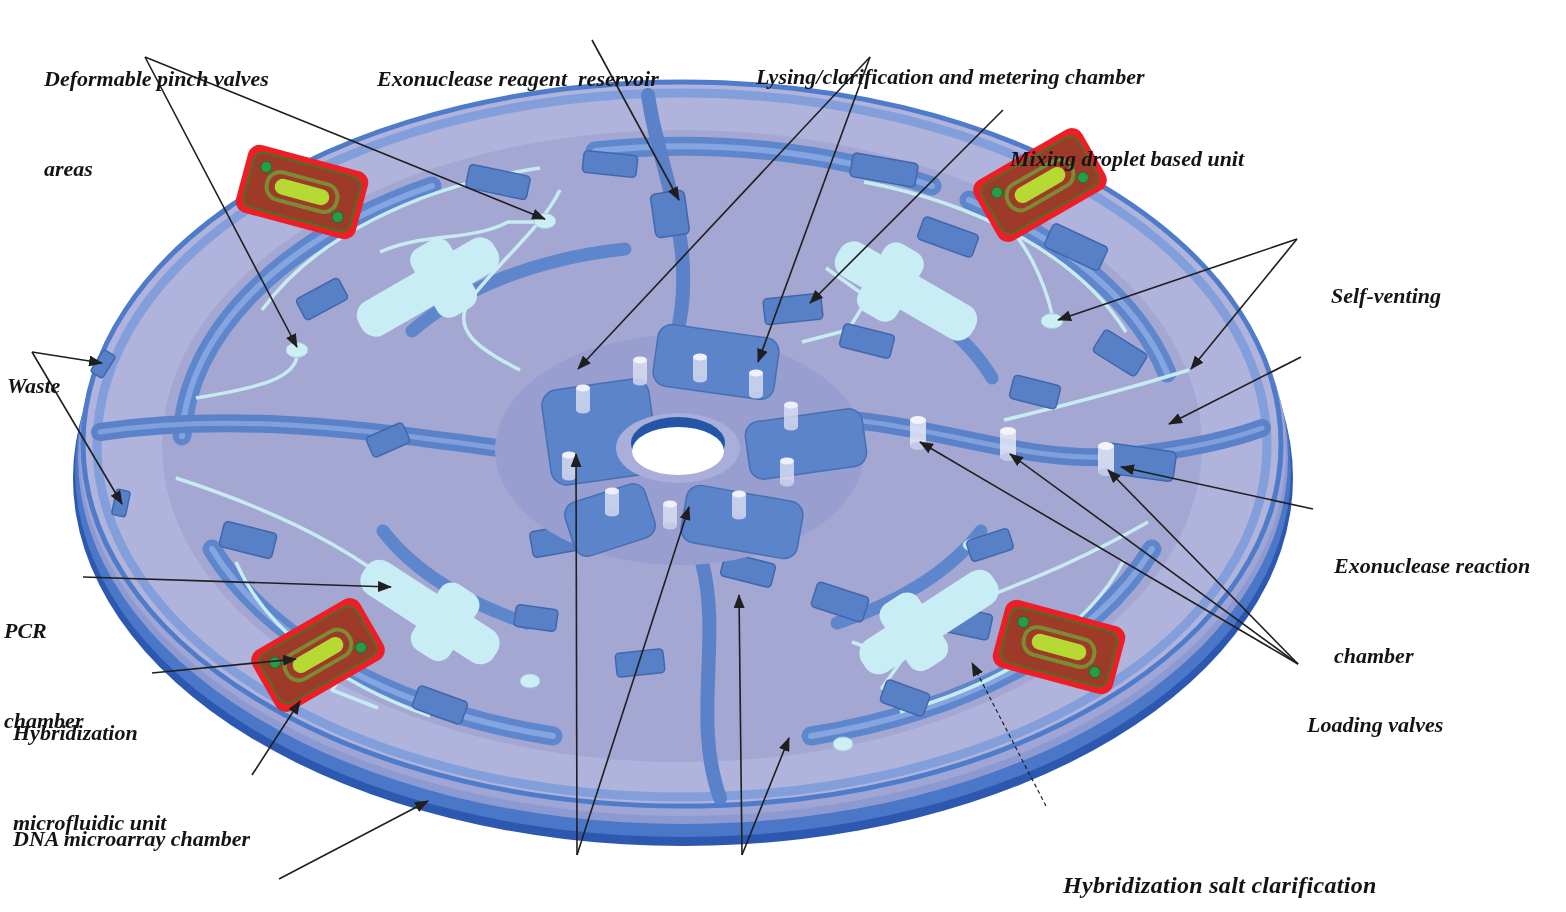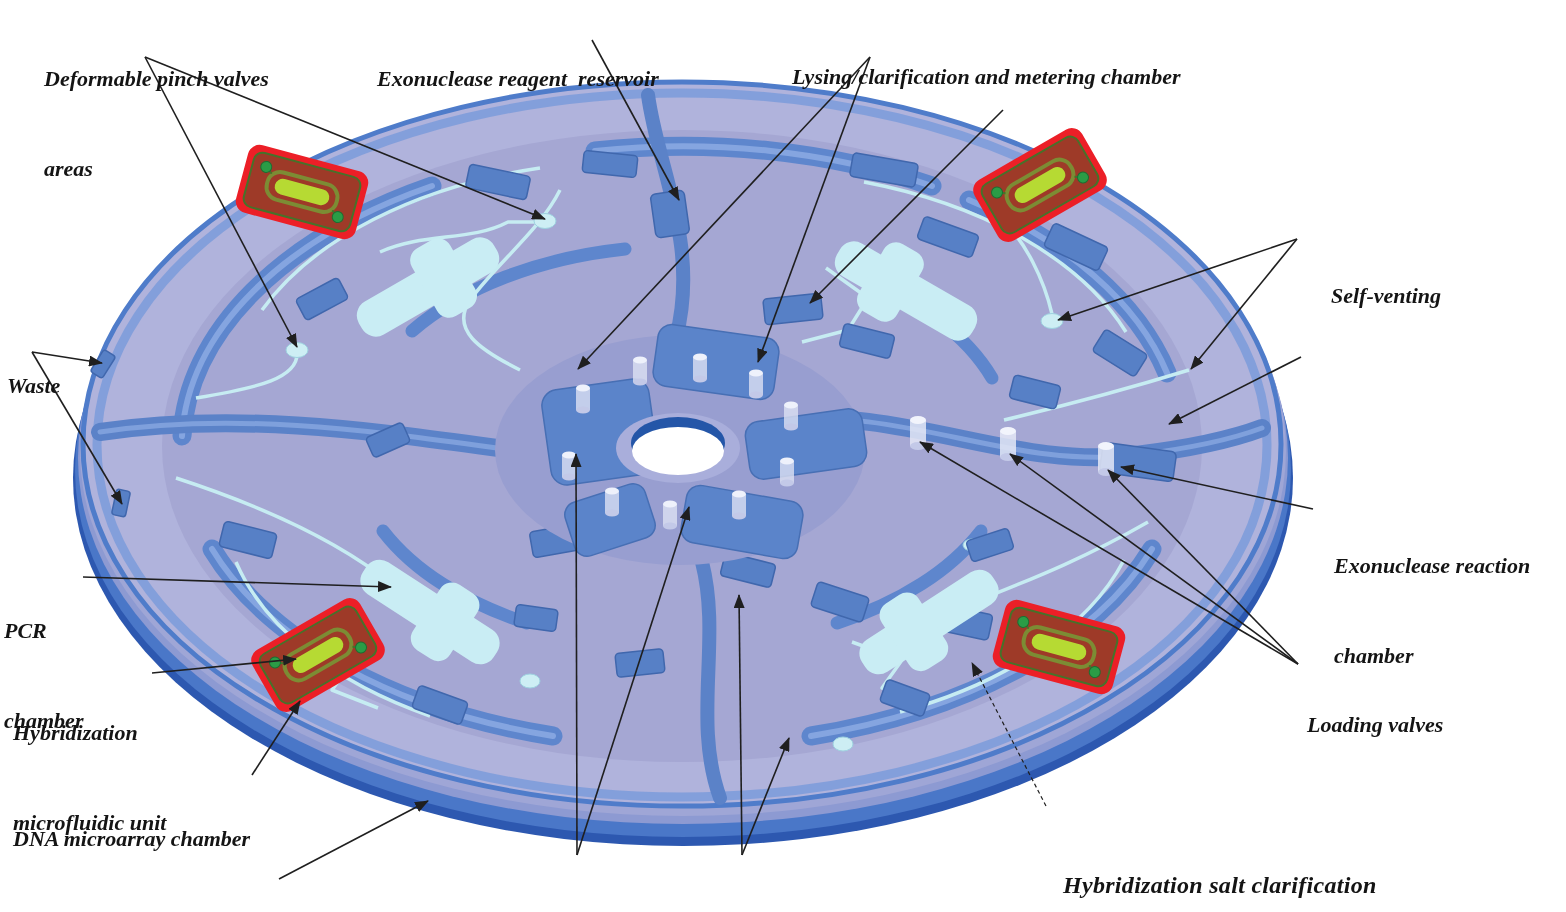--- a/index.html
+++ b/index.html
@@ -289,22 +289,25 @@
   </g>
 </svg>
 
 <div class="lbl" style="left:44px;top:4px;">
   <span>Deformable pinch valves</span>
   <span>areas</span>
 </div>
 <div class="lbl" style="left:377px;top:4px;">
   <span>Exonuclease reagent  reservoir</span>
 </div>
-<div class="lbl" style="left:792px;top:2px;text-align:right;">
+<div class="lbl" style="left:756px;top:2px;text-align:right;">
   <span>Lysing/clarification and metering chamber</span>
+</div>
+<div class="lbl" style="left:1010px;top:84px;">
+  <span>Mixing droplet based unit</span>
 </div>
 <div class="lbl" style="left:1331px;top:221px;">
   <span>Self-venting</span>
 </div>
 <div class="lbl" style="left:1334px;top:491px;">
   <span>Exonuclease reaction</span>
   <span>chamber</span>
 </div>
 <div class="lbl" style="left:1307px;top:650px;">
   <span>Loading valves</span>

